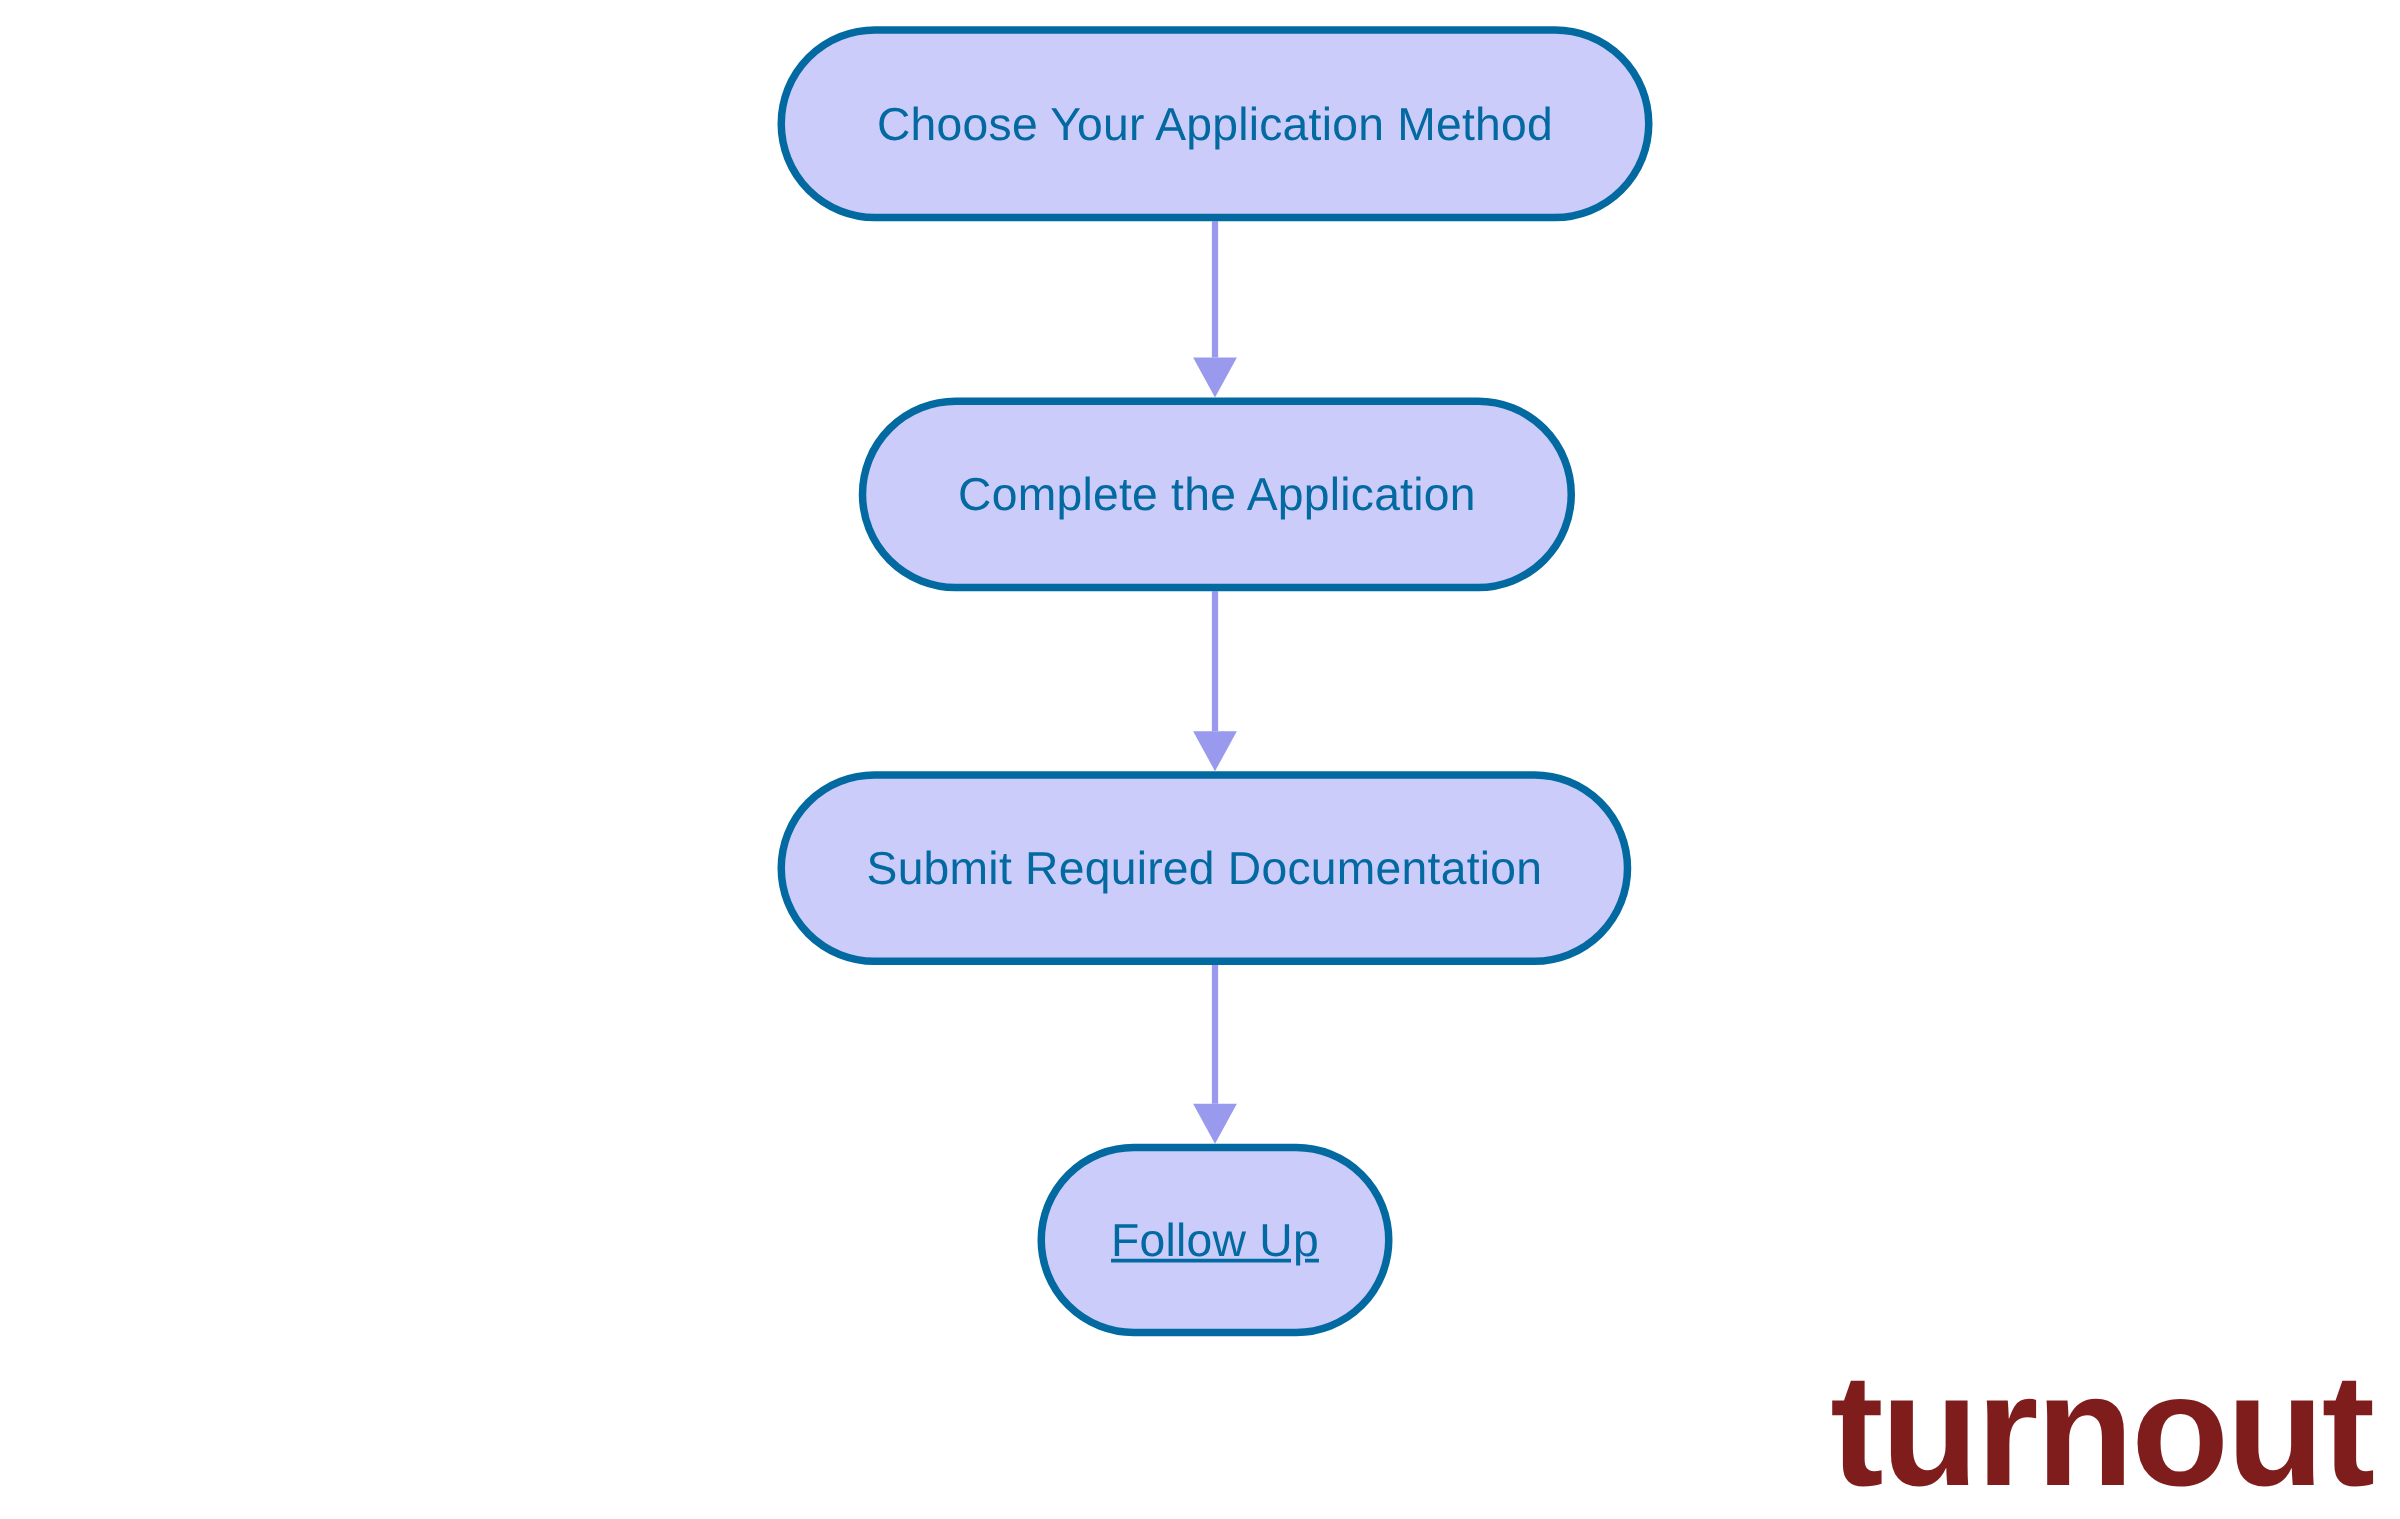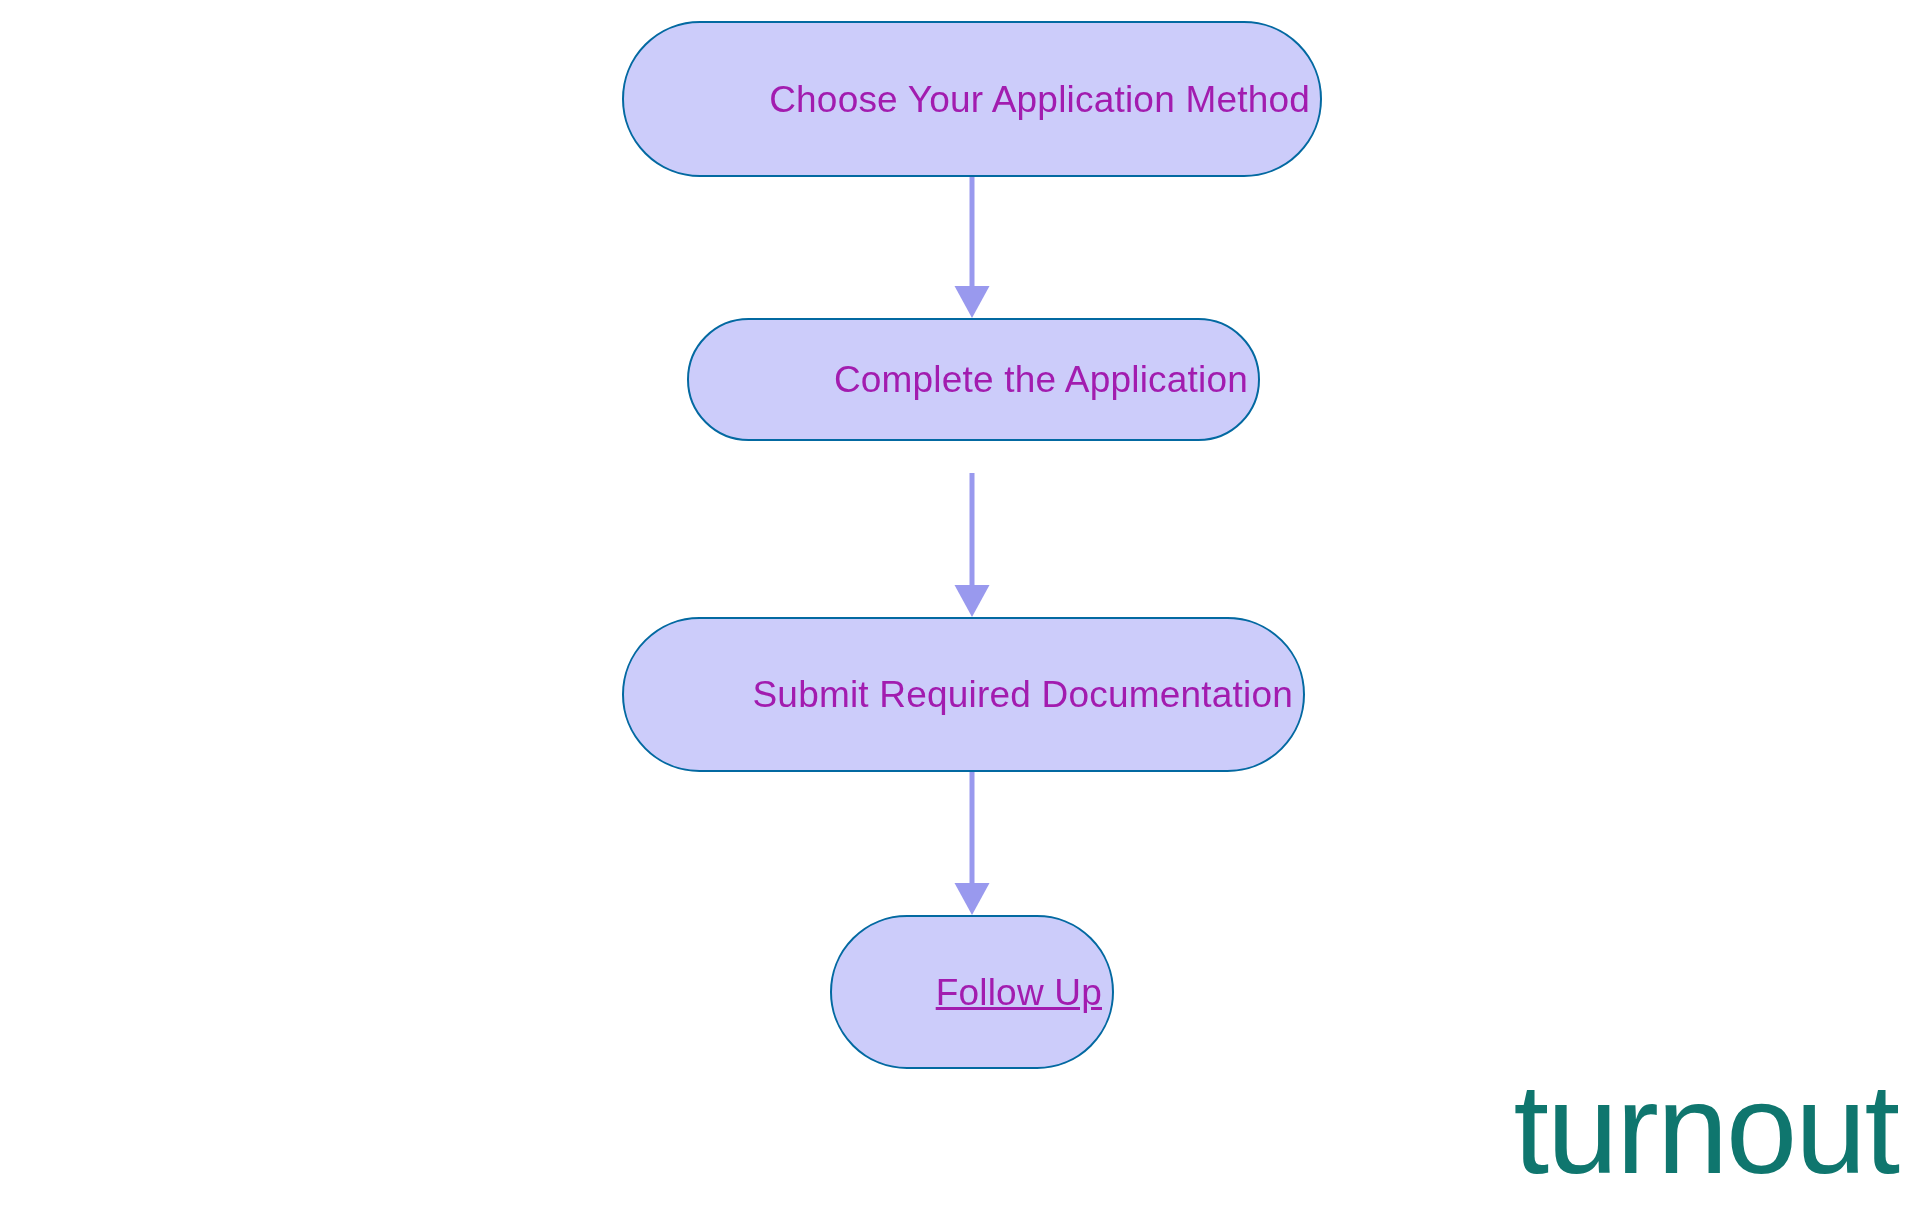--- a/index.html
+++ b/index.html
@@ -22,60 +22,60 @@
     width: 1920px;
     height: 1215px;
   }
 
   
   .flow-node {
     position: absolute;
     box-sizing: border-box;
     display: flex;
     align-items: center;
-    justify-content: flex-end;
+    justify-content: center;
     background: #ccccfa;
-    border: 2px solid #0369a1;
+    border: 6px solid #0369a1;
     border-radius: 9999px;
-    color: #a21caf;
+    color: #0369a1;
     font-size: 37px;
     font-weight: 400;
     letter-spacing: 0.2px;
     line-height: 1;
     white-space: nowrap;
     text-align: center;
   }
   .flow-node .node-label {
     display: block;
     padding: 0 10px;
   }
 
   #node-0 { left: 622px;  top: 21px;   width: 700px; height: 156px; }
-  #node-1 { left: 687px;  top: 318px;  width: 573px; height: 123px; }
+  #node-1 { left: 687px;  top: 318px;  width: 573px; height: 155px; }
   #node-2 { left: 622px;  top: 617px;  width: 683px; height: 155px; }
   #node-3 { left: 830px;  top: 915px;  width: 284px; height: 154px; text-decoration: underline; }
 
   
   .connector {
     position: absolute;
     left: 0;
     top: 0;
     width: 1920px;
     height: 1215px;
     pointer-events: none;
   }
 
   
   #brand-logo {
     position: absolute;
     right: 22px;
-    bottom: 22px;
-    color: #0f766e;
+    bottom: 6px;
+    color: #7f1d1d;
     font-size: 128px;
-    font-weight: 400;
+    font-weight: 700;
     letter-spacing: -2px;
     line-height: 1;
     font-family: "Liberation Sans", "DejaVu Sans", sans-serif;
     user-select: none;
   }
 </style>
 </head>
 <body>
 
 <div id="flow-canvas">

